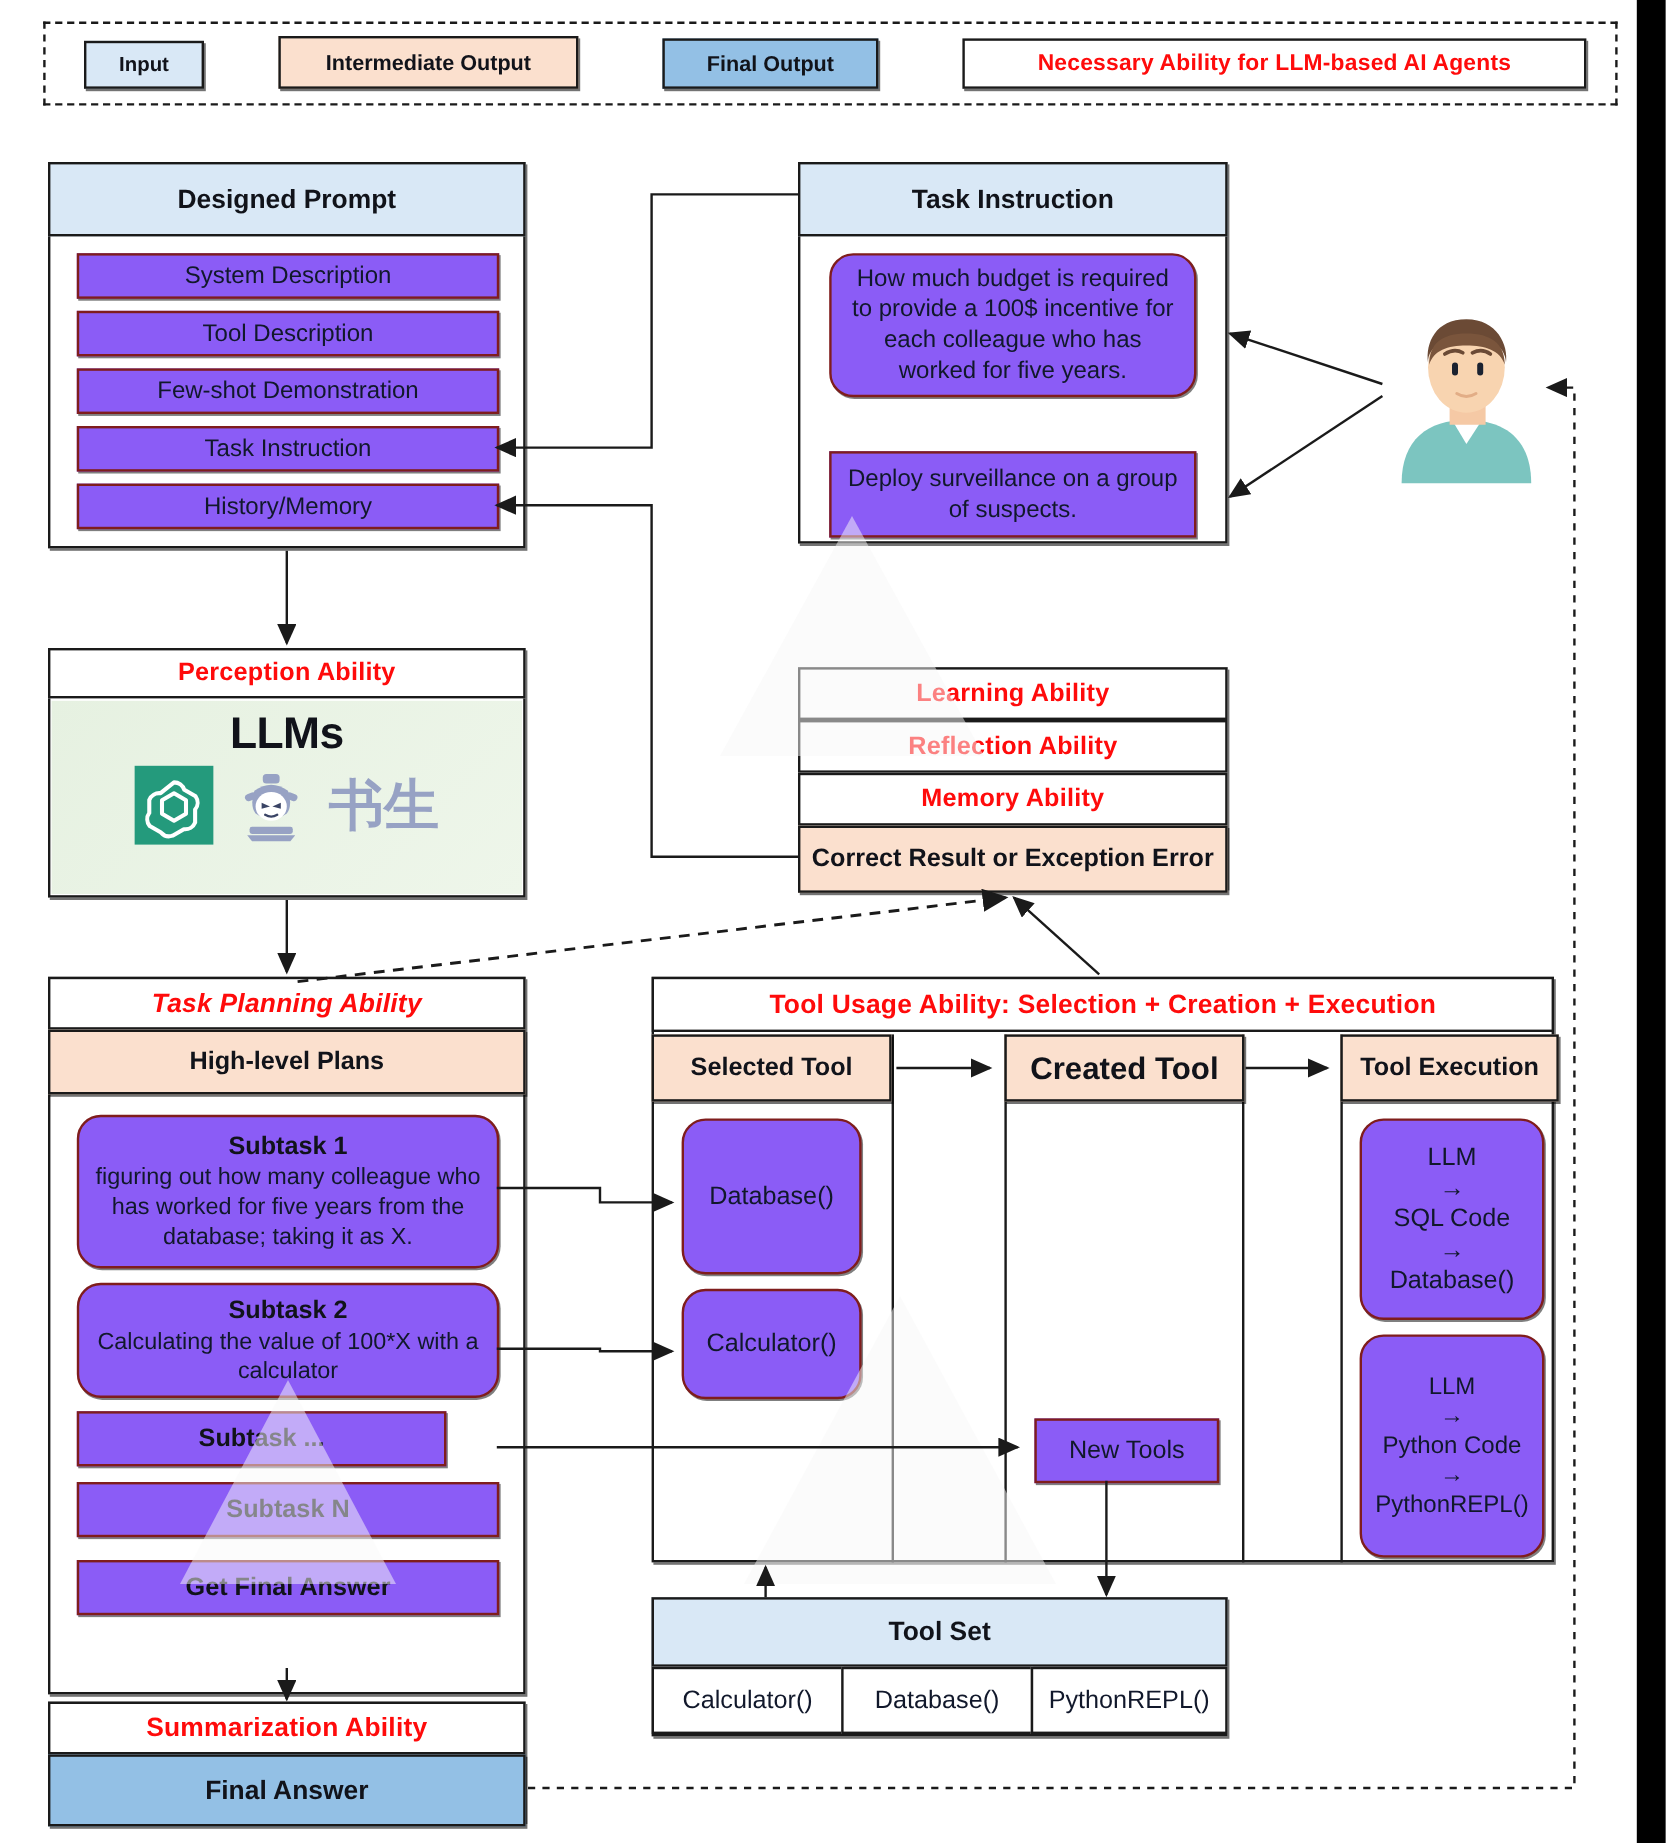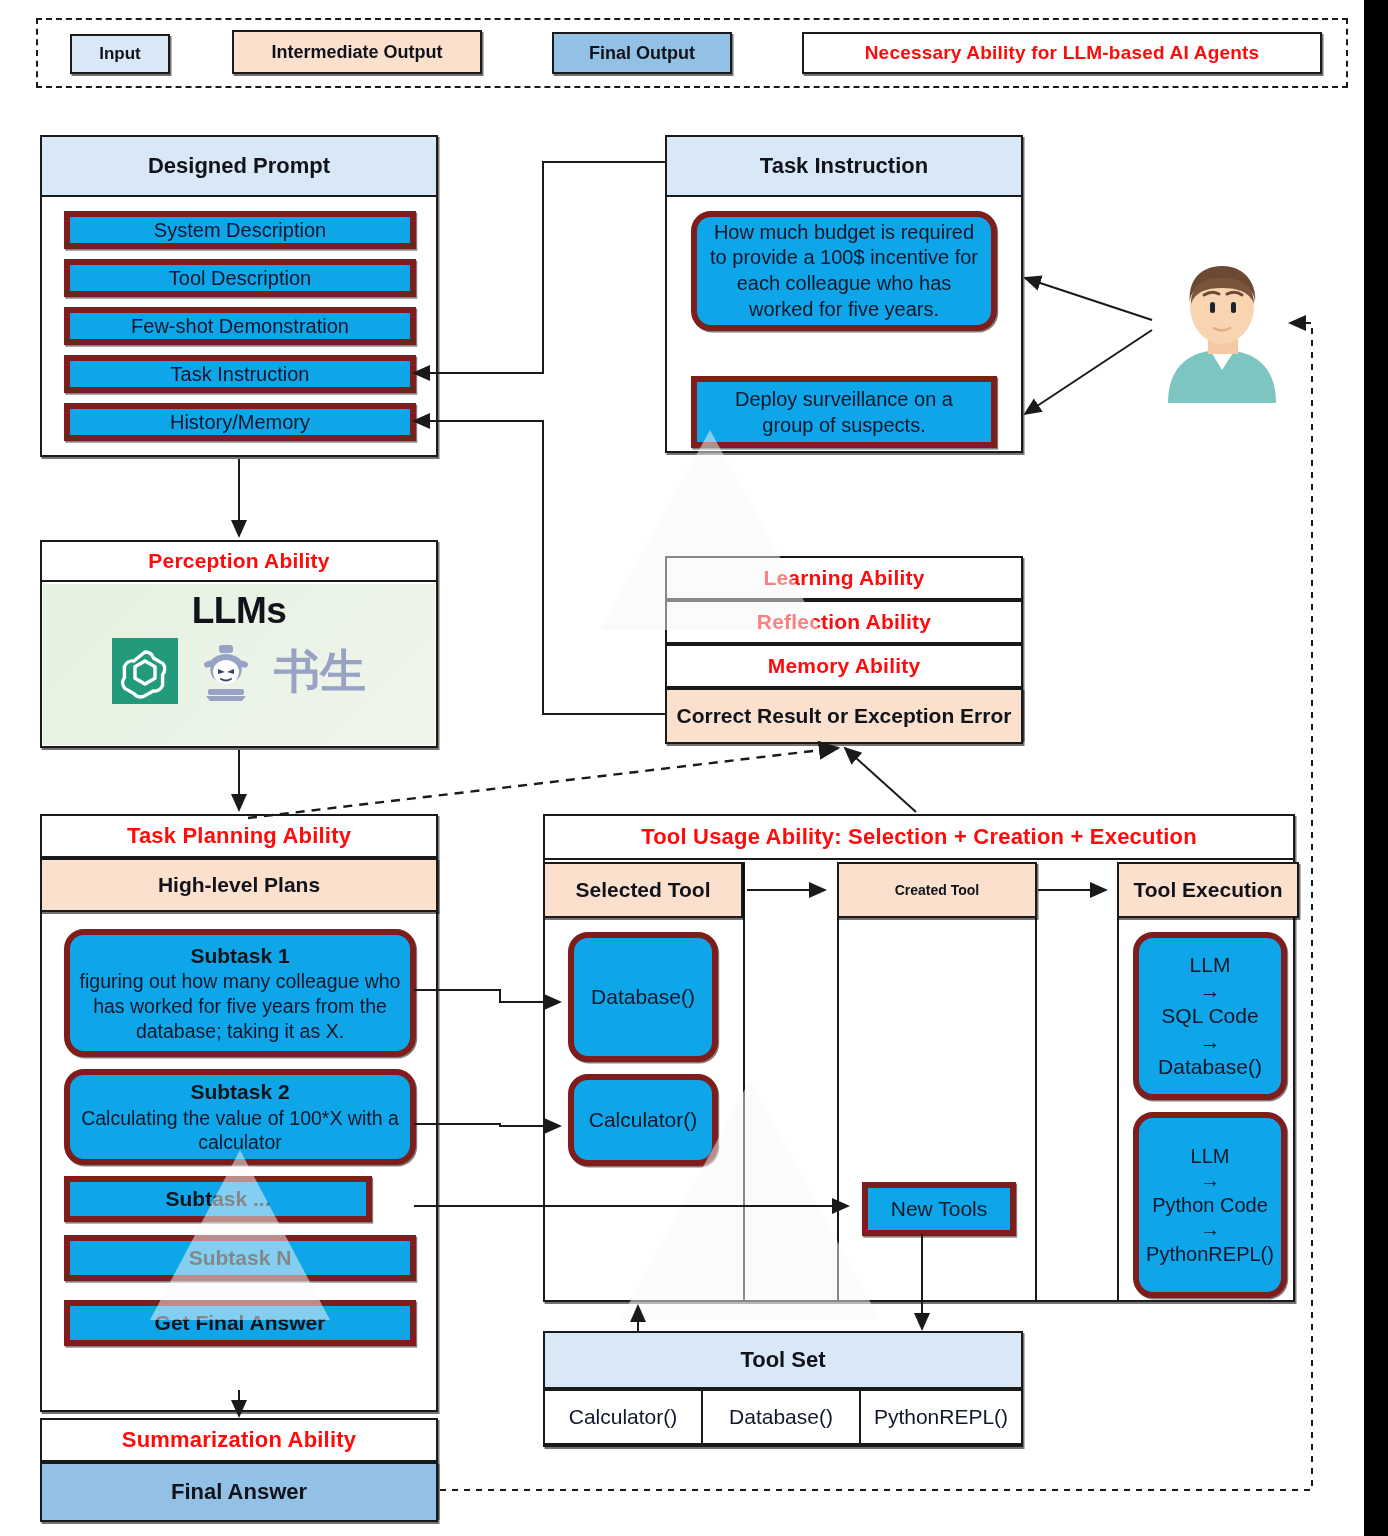--- a/index.html
+++ b/index.html
@@ -11,21 +11,21 @@
 
   .bx{position:absolute;box-sizing:border-box;background:#fff;border:2.5px solid #1a1a1a;
       box-shadow:1.5px 2px 0 rgba(0,0,0,.55);}
   .ctr{display:flex;align-items:center;justify-content:center;text-align:center;}
   .hdr{font-weight:bold;color:#11131a;}
   .blue{background:#d9e8f6;}
   .blue2{background:#93c0e5;}
   .peach{background:#fbe0ce;}
   .green{background:linear-gradient(135deg,#e6f1e1,#eef6ea);}
   .red{color:#ff0b0b;font-weight:bold;letter-spacing:.2px;}
-  .inner{position:absolute;box-sizing:border-box;background:#0ea5e9;border:6px solid #7f1d1d;
+  .inner{position:absolute;box-sizing:border-box;background:#8b5cf6;border:2px solid #7f1d1d;
          box-shadow:1.2px 1.6px 0 rgba(0,0,0,.5);display:flex;align-items:center;justify-content:center;text-align:center;}
   .rounded{border-radius:20px;}
   .txt{color:#11182b;}
   svg.ov{position:absolute;left:0;top:0;width:1388px;height:1536px;pointer-events:none;z-index:40;}
   .legendwrap{position:absolute;border:2px dashed #1a1a1a;box-sizing:border-box;background:#fff;}
   .wm{position:absolute;z-index:1;pointer-events:none;opacity:.5;}
 </style>
 </head>
 <body>
 
@@ -145,21 +145,21 @@
           <path d="M27 40 q5 3 10 0" stroke="#3a4465" stroke-width="2" fill="none" stroke-linecap="round"></path>
         </svg>
 
         <div style="font-size:46px;font-weight:bold;color:#97a2c4;line-height:1;font-family:'DejaVu Sans',sans-serif;">书生</div>
       </div>
     </div>
   </div>
 
   <div class="bx" style="left:40px;top:814px;width:398px;height:598px;">
     <div class="bx ctr" style="left:-2px;top:-2px;width:398px;height:44px;box-shadow:none;">
-      <span class="red" style="font-size:22px;">Task Planning Ability</span>
+      <span class="red" style="font-size:22px;font-style:italic;">Task Planning Ability</span>
       </div>
     <div class="bx ctr peach" style="left:-2px;top:42px;width:398px;height:54px;">
       <span class="hdr" style="font-size:21px;">High-level Plans</span>
       </div>
 
     <div class="inner rounded" style="left:22px;top:113px;width:352px;height:128px;flex-direction:column;padding:4px 6px;line-height:1.26;">
       <span class="hdr" style="font-size:21px;">Subtask 1</span>
       <span class="txt" style="font-size:19.5px;">figuring out how many colleague who has worked for five years from the database; taking it as X.</span>
       </div>
 
@@ -200,21 +200,21 @@
       <div class="inner rounded" style="left:23px;top:70px;width:150px;height:130px;">
         <span class="txt" style="font-size:21px;">Database()</span>
         </div>
       <div class="inner rounded" style="left:23px;top:212px;width:150px;height:92px;">
         <span class="txt" style="font-size:21px;">Calculator()</span>
         </div>
     </div>
 
     <div style="position:absolute;left:292px;top:46px;width:200px;height:440px;border-left:2.5px solid #1a1a1a;border-right:2.5px solid #1a1a1a;box-sizing:border-box;">
       <div class="bx ctr peach" style="left:-2px;top:0px;width:200px;height:56px;">
-        <span class="hdr" style="font-size:14px;">Created Tool</span>
+        <span class="hdr" style="font-size:26px;">Created Tool</span>
         </div>
       <div class="inner" style="left:23px;top:320px;width:154px;height:54px;">
         <span class="txt" style="font-size:21px;">New Tools</span>
         </div>
     </div>
 
     <div style="position:absolute;left:572px;top:46px;width:180px;height:440px;border-left:2.5px solid #1a1a1a;box-sizing:border-box;">
       <div class="bx ctr peach" style="left:-2px;top:0px;width:182px;height:56px;">
         <span class="hdr" style="font-size:21px;">Tool Execution</span>
         </div>

